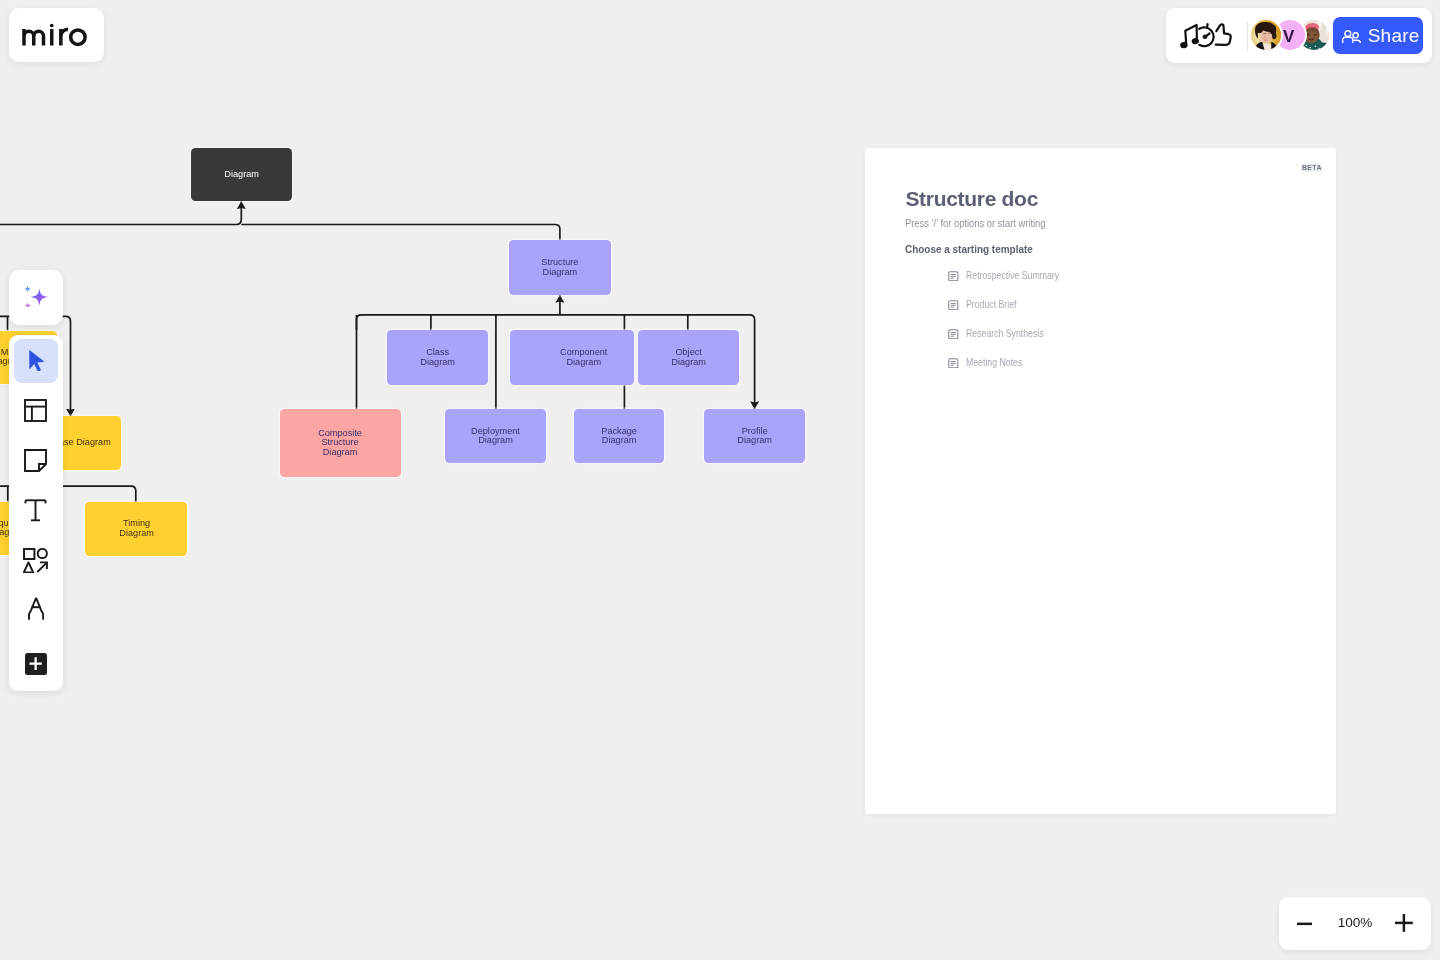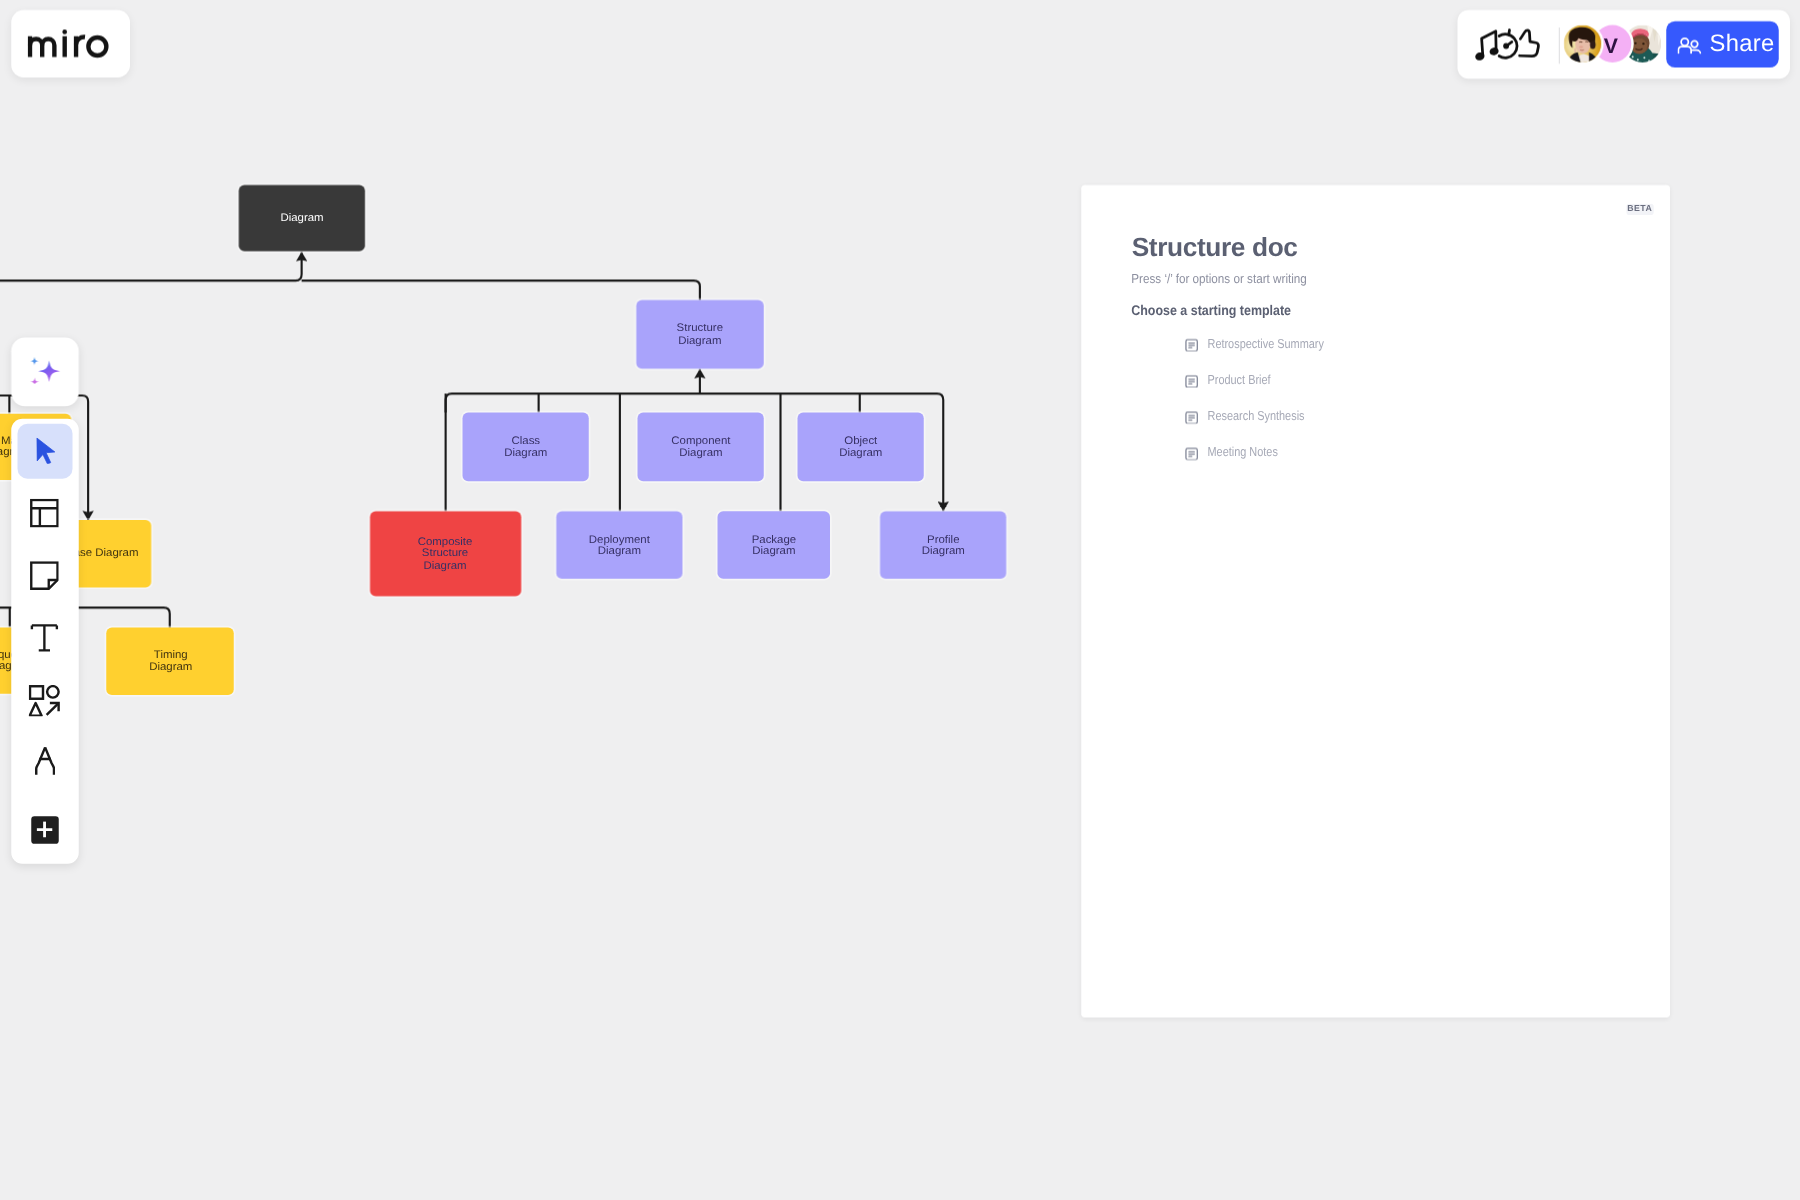--- a/index.html
+++ b/index.html
@@ -98,33 +98,33 @@
   </svg>
 
   <div id="nodes">
       <div class="node n-dark" style="left: 191px; top: 148px; width: 101px; height: 53px; background: rgb(57, 57, 57);">
         <div class="t">Diagram</div>
       </div>
       <div class="node n-purple" style="left: 509px; top: 240px; width: 102px; height: 55px; background: rgb(169, 163, 251);">
         <div class="t">Structure
 Diagram</div>
       </div>
-      <div class="node n-purple" style="left: 370px; top: 330px; width: 101px; height: 55px; background: rgb(169, 163, 251);">
+      <div class="node n-purple" style="left: 387px; top: 330px; width: 101px; height: 55px; background: rgb(169, 163, 251);">
         <div class="t">Class
 Diagram</div>
       </div>
-      <div class="node n-purple" style="left: 510px; top: 330px; width: 101px; height: 55px; background: rgb(169, 163, 251);">
+      <div class="node n-purple" style="left: 510px; top: 330px; width: 101px; height: 55px; background: rgb(169, 163, 251); padding-left: 23px;">
         <div class="t">Component
 Diagram</div>
       </div>
       <div class="node n-purple" style="left: 638px; top: 330px; width: 101px; height: 55px; background: rgb(169, 163, 251);">
         <div class="t">Object
 Diagram</div>
       </div>
-      <div class="node n-purple" style="left: 296px; top: 409px; width: 121px; height: 68px; background: #ef4444;">
+      <div class="node n-purple" style="left: 280px; top: 409px; width: 121px; height: 68px; background: #fca5a5;">
         <div class="t">Composite
 Structure
 Diagram</div>
       </div>
       <div class="node n-purple" style="left: 445px; top: 409px; width: 101px; height: 54px; background: rgb(169, 163, 251);">
         <div class="t">Deployment
 Diagram</div>
       </div>
       <div class="node n-purple" style="left: 574px; top: 409px; width: 90px; height: 54px; background: rgb(169, 163, 251);">
         <div class="t">Package
@@ -390,13 +390,29 @@
               <path d="M4.1,4.6 L9.9,4.6"></path>
               <path d="M4.1,7 L9.9,7"></path>
               <path d="M4.1,9.5 L7.2,9.5"></path>
             </g>
           </svg>
           <span>Meeting Notes</span>
         </div>
       </div>
   </div>
 
+  <div class="zoom">
+    <div class="zbtn" style="left:17.6px;top:15.9px;width:15.7px;height:21px">
+      <svg width="15.7" height="15.7" viewBox="0 0 15.7 15.7">
+        <path d="M0,7.85 L15.7,7.85" stroke="#1a1a1a" stroke-width="2.5" stroke-linecap="butt"></path>
+      </svg>
+    </div>
+    <div class="lbl">100%</div>
+    <div class="zbtn" style="left:116px;top:15.9px;width:17.8px;height:21px">
+      <svg width="17.8" height="17.8" viewBox="0 0 17.8 17.8">
+        <g stroke="#1a1a1a" stroke-width="2.5" stroke-linecap="butt">
+          <path d="M8.9,0 L8.9,17.8"></path>
+            <path d="M0,8.9 L17.8,8.9"></path>
+        </g>
+      </svg>
+    </div>
+  </div>
 </div>
 
 </body></html>

